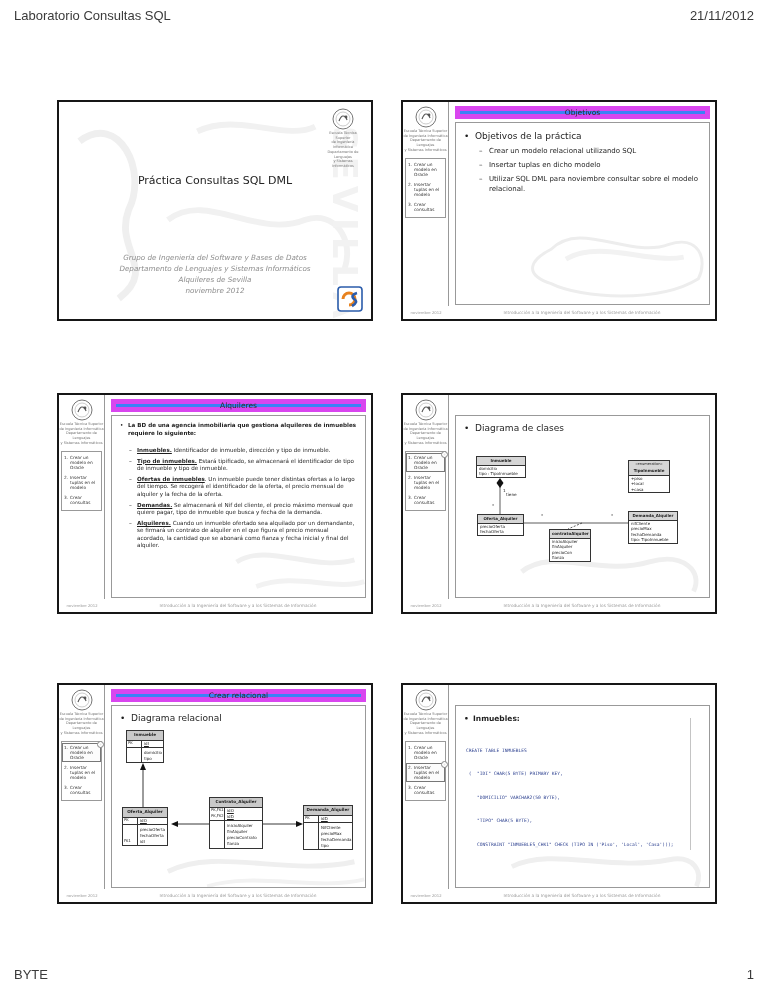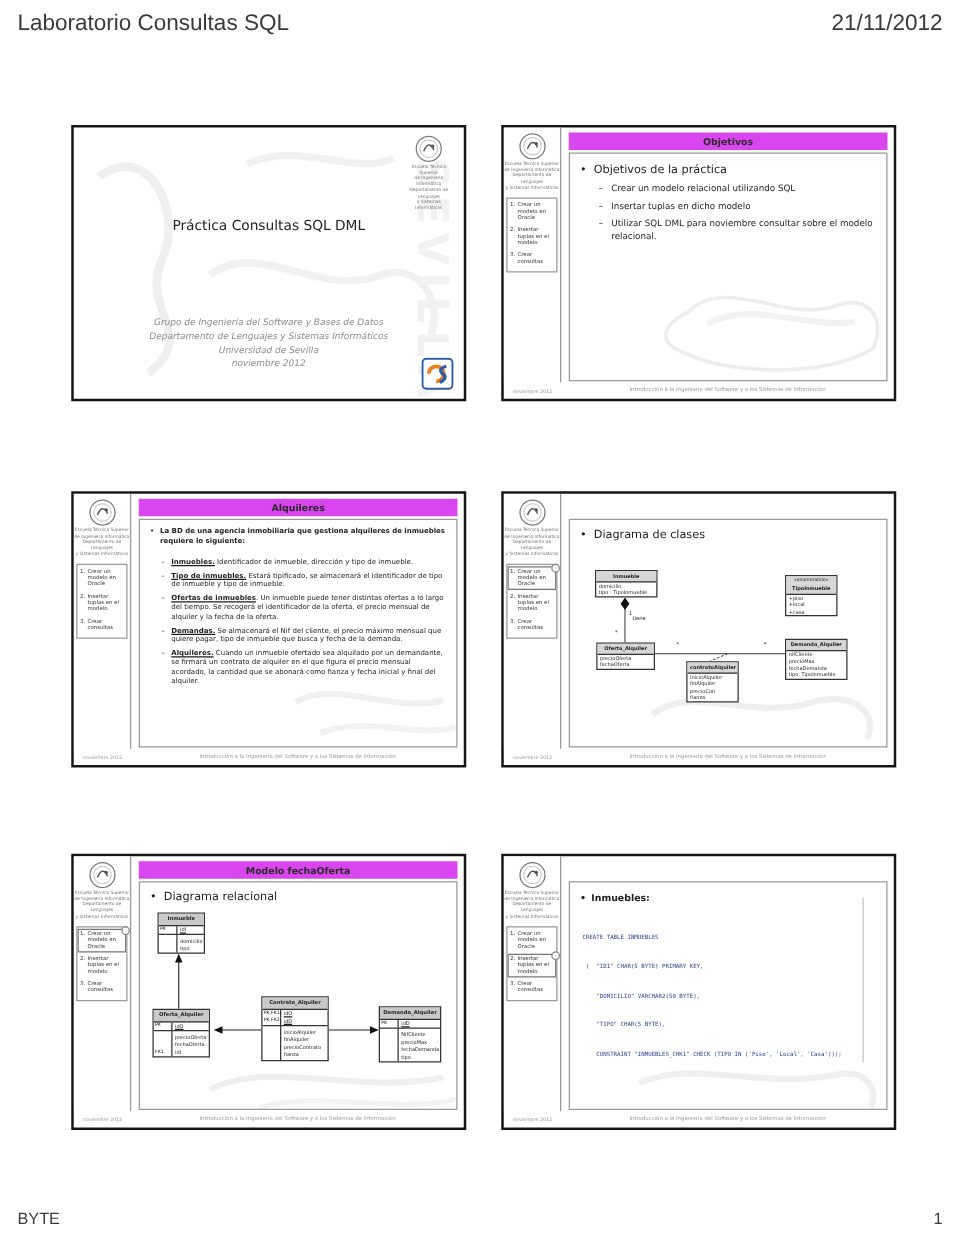--- a/index.html
+++ b/index.html
@@ -1,36 +1,36 @@
 <!DOCTYPE html>
 <html><head>
 <meta charset="utf-8">
 <style>
 *{margin:0;padding:0;box-sizing:border-box}
 html,body{width:768px;height:994px}
 body{background:#fff;font-family:"Liberation Sans",sans-serif;position:relative;overflow:hidden}
-.pgh{position:absolute;top:8px;font-size:18px;color:#3a3a3a}
+.pgh{position:absolute;top:8px;font-size:13px;color:#3a3a3a}
 .pgf{position:absolute;bottom:12px;font-size:13px;color:#3a3a3a}
 .slide{position:absolute;width:316px;height:221px;border:2px solid #161616;background:#fff;font-family:"DejaVu Sans",sans-serif;overflow:hidden}
 #s1{left:57px;top:100px}#s2{left:401px;top:100px}
 #s3{left:57px;top:393px}#s4{left:401px;top:393px}
 #s5{left:57px;top:683px}#s6{left:401px;top:683px}
 .wm{position:absolute;left:0;top:0;width:100%;height:100%;z-index:0;pointer-events:none}
 .wmtxt{position:absolute;right:6px;top:24px;writing-mode:vertical-rl;font-size:34px;font-weight:bold;color:#f2f2f2;letter-spacing:6px;z-index:0}
 
 .sidebar{position:absolute;left:0;top:0;bottom:13px;width:46px;border-right:1px solid #999;background:#fff;z-index:3}
 .seal{width:22px;height:22px;margin:4px auto 1px;display:block}
 .cap{font-size:3.5px;color:#777;text-align:center;line-height:1.35}
 .steps{border:1px solid #999;margin:5px 2px 0;padding:2px 1px;font-size:4.3px;color:#333;line-height:1.2}
 .step{display:flex;margin:0 0 2.5px 0;padding:1px;position:relative}
 .step .n{width:6px;flex:none}
 .step.hl{border:1px solid #777;margin:-1px -1px 1.5px -1px;background:#fcfcfc}
 .cur{position:absolute;right:-4px;top:-3px;width:7px;height:7px;border:1px solid #8a8a8a;border-radius:50%;background:#e8e8e8;box-shadow:inset 0 0 0 1.5px #fff}
 
-.sheader{position:absolute;left:52px;top:4px;right:5px;height:13px;border:7px solid #d946ef;display:flex;align-items:center;justify-content:center;font-size:7.5px;font-weight:bold;color:#2a2a2a;background:#fef9c3;z-index:3}
+.sheader{position:absolute;left:52px;top:4px;right:5px;height:13px;border:5px solid #d946ef;display:flex;align-items:center;justify-content:center;font-size:7.5px;font-weight:normal;color:#2a2a2a;background:#3b82f6;z-index:3}
 .sbody{position:absolute;left:52px;top:20px;right:5px;bottom:14px;border:1px solid #999;padding:6px 8px;z-index:2;overflow:hidden;background:transparent}
 .sfooter{position:absolute;left:0;right:0;bottom:1px;height:11px;display:flex;align-items:center;z-index:3}
 .sfooter .d{width:46px;text-align:center;font-size:3.8px;color:#9a9a9a}
 .sfooter .t{flex:1;text-align:center;font-size:4.3px;color:#9a9a9a}
 
 .b1{display:flex;font-size:8.5px;color:#1e1e1e;line-height:1.25}
 .b1 .g{width:11px;flex:none}
 .b2{display:flex;font-size:7px;color:#1e1e1e;margin:5px 0 0 15px;line-height:1.3}
 .b2 .g{width:10px;flex:none}
 .r1{display:flex;font-size:5.6px;font-weight:bold;color:#1e1e1e;line-height:1.35}
@@ -88,21 +88,21 @@
     </svg>
     <div class="cap">Escuela Técnica Superior</div>
     <div class="cap">de Ingeniería Informática</div>
     <div class="cap">Departamento de Lenguajes</div>
     <div class="cap">y Sistemas Informáticos</div>
   </div>
   <div class="t-title">Práctica Consultas SQL DML</div>
   <div class="t-sub">
     <div>Grupo de Ingeniería del Software y Bases de Datos</div>
     <div>Departamento de Lenguajes y Sistemas Informáticos</div>
-    <div>Universidad de Sevilla</div>
+    <div>Alquileres de Sevilla</div>
     <div>noviembre 2012</div>
   </div>
   <svg class="logo-br" viewBox="0 0 26 26">
     <rect x="1" y="1" width="24" height="24" rx="3" fill="#fff" stroke="#2b5cab" stroke-width="1.6"></rect>
     <path d="M6,13 a6,6 0 1 1 6,6" stroke="#e8821e" stroke-width="3" fill="none"></path>
     <path d="M20,7 q-7,2 -3,6 q5,3 -2,7" stroke="#2b5cab" stroke-width="2.6" fill="none"></path>
   </svg>
 </div>
 
 <div class="slide" id="s2">
@@ -338,21 +338,21 @@
       <div class="step">
           <span class="n">2.</span>
           <span>Insertar tuplas en el modelo</span>
         </div>
       <div class="step">
           <span class="n">3.</span>
           <span>Crear consultas</span>
         </div>
     </div>
   </div>
-  <div class="sheader">Modelo fechaOferta</div>
+  <div class="sheader">Crear relacional</div>
   <div class="sbody" style="padding:0">
     <div class="dwrap">
       <div class="b1" style="font-size:9px;margin:7px 0 0 8px;position:relative;z-index:2">
           <span class="g">•</span>
           <span>Diagrama relacional</span>
         </div>
       <svg class="conn" width="259" height="186" viewBox="0 0 259 186">
         <line x1="31" y1="101" x2="31" y2="62" stroke="#222" stroke-width=".9"></line>
         <polygon points="31,57 34,64 28,64" fill="#111"></polygon>
         <line x1="97" y1="118" x2="64" y2="118" stroke="#222" stroke-width=".9"></line>

